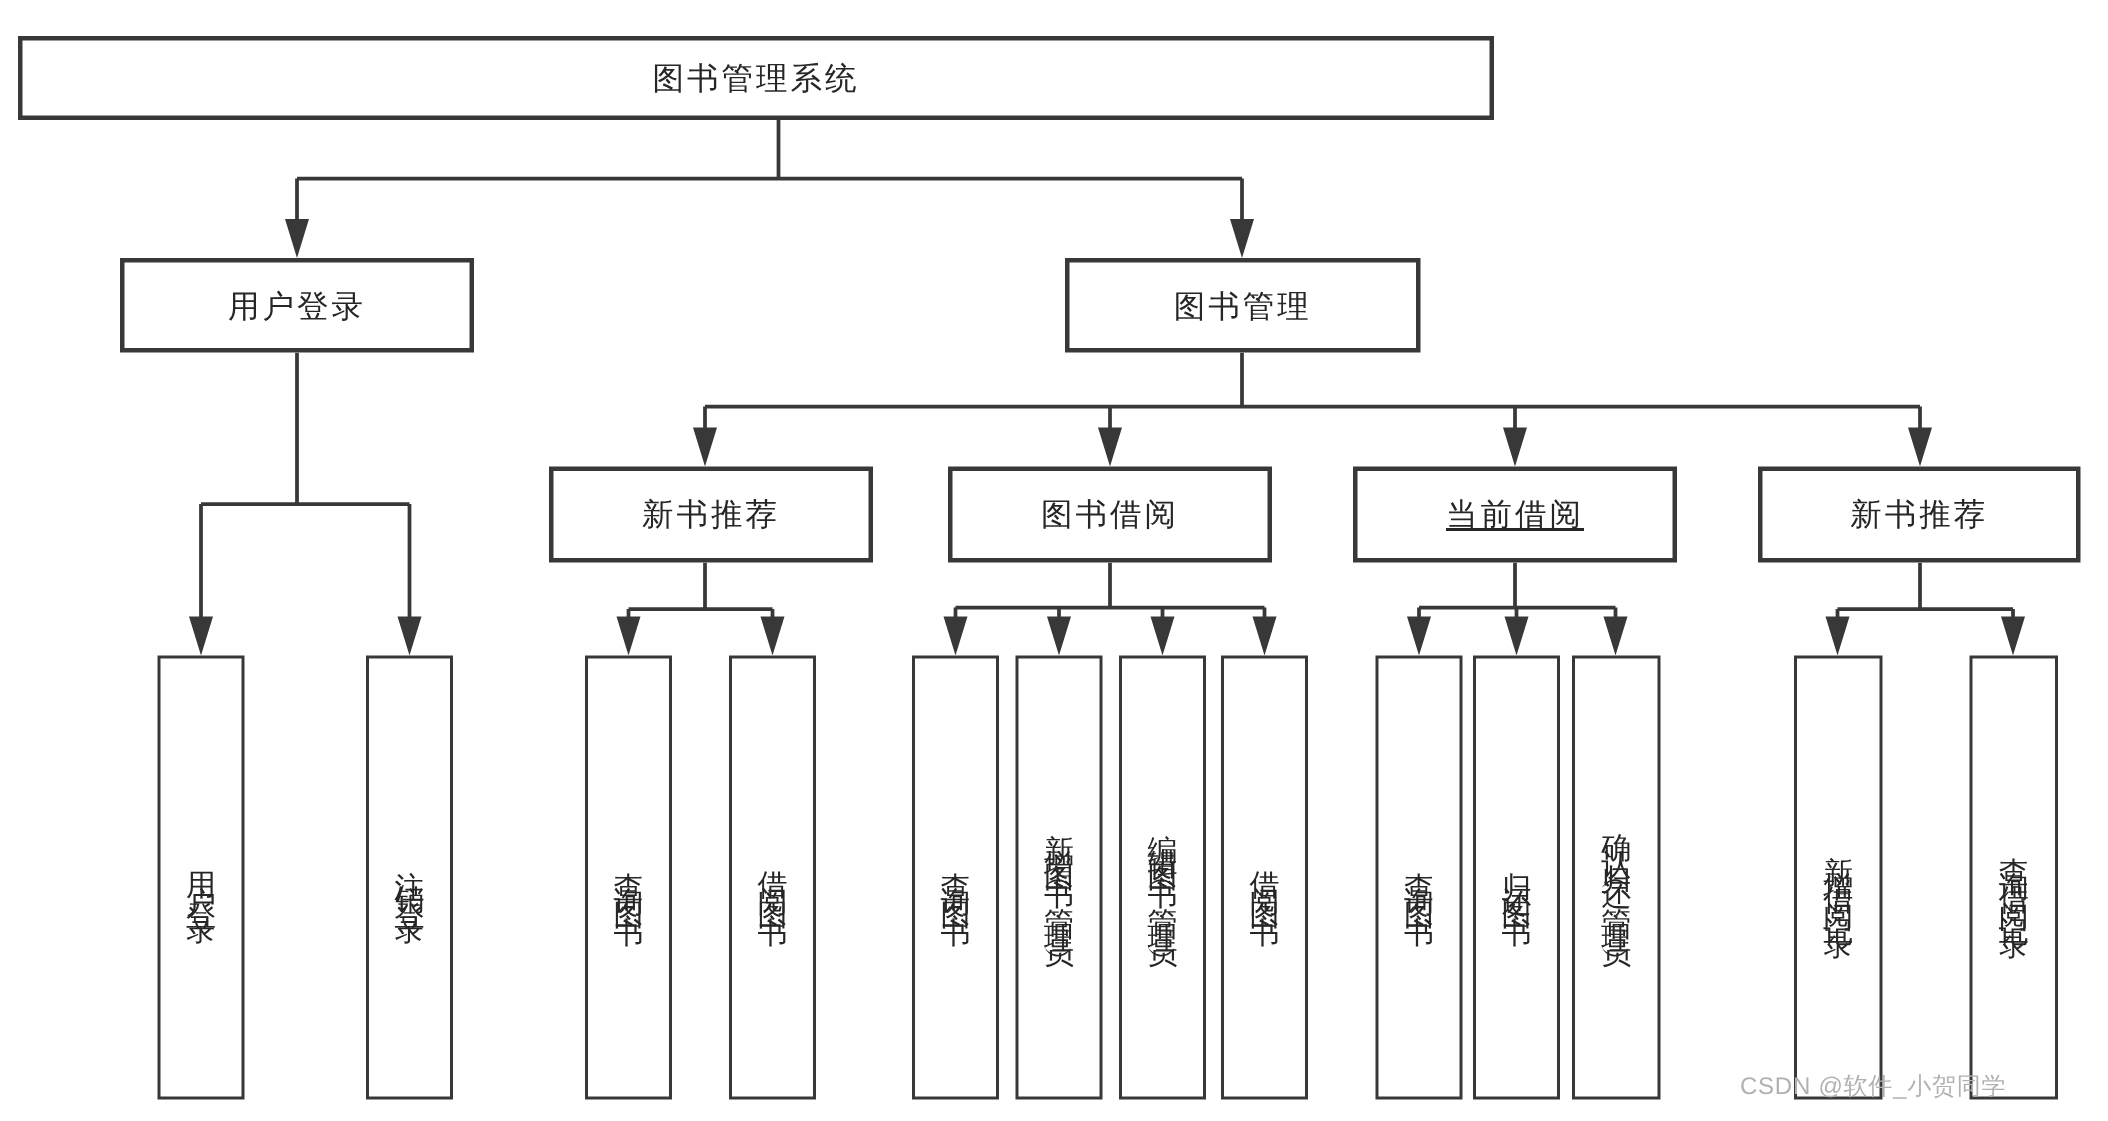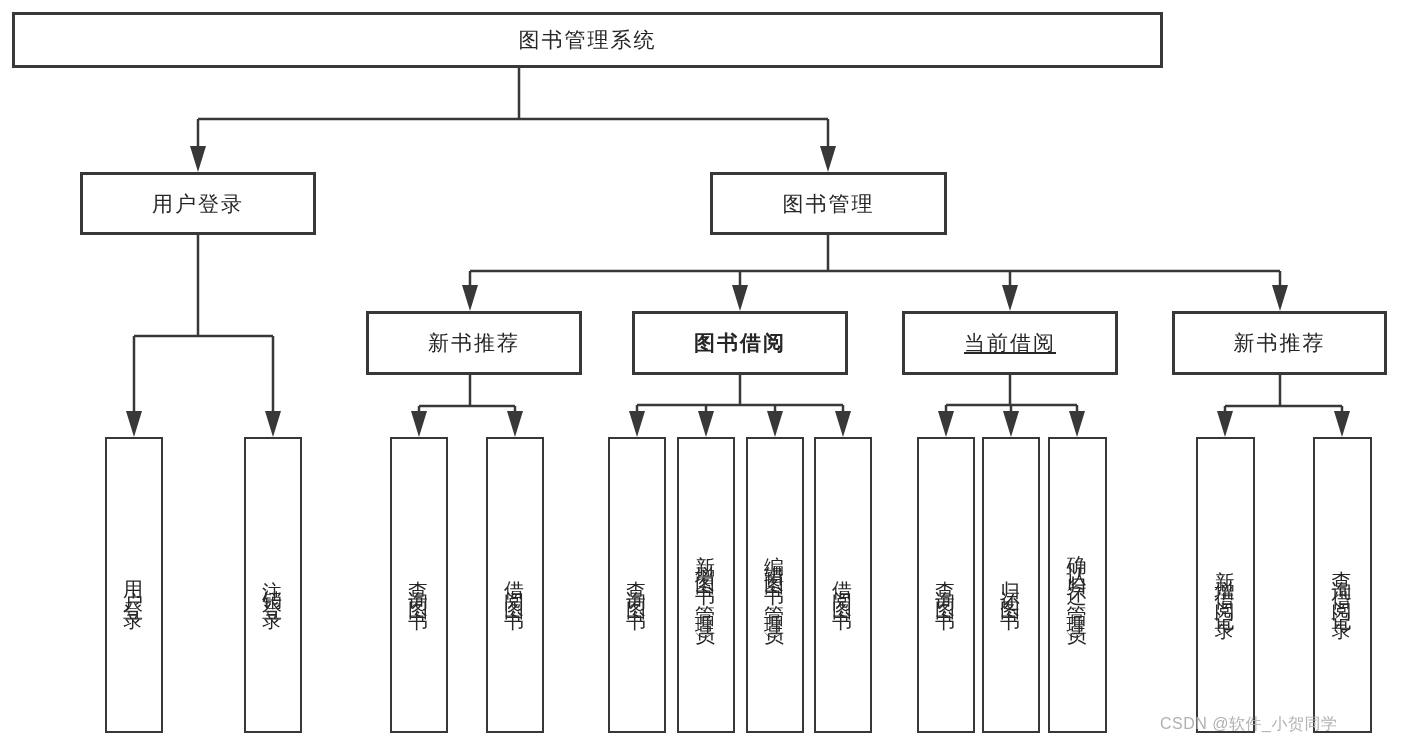--- a/index.html
+++ b/index.html
@@ -85,27 +85,27 @@
       <path d="M462 285 h16 l-8 26 z M732 285 h16 l-8 26 z M1002 285 h16 l-8 26 z M1272 285 h16 l-8 26 z"></path>
 
       <path d="M126 411 h16 l-8 26 z M265 411 h16 l-8 26 z
                M411 411 h16 l-8 26 z M507 411 h16 l-8 26 z
                M629 411 h16 l-8 26 z M698 411 h16 l-8 26 z M767 411 h16 l-8 26 z M835 411 h16 l-8 26 z
                M938 411 h16 l-8 26 z M1003 411 h16 l-8 26 z M1069 411 h16 l-8 26 z
                M1217 411 h16 l-8 26 z M1334 411 h16 l-8 26 z"></path>
     </g>
   </svg>
 
-  <div class="box" style="left:12px; top:12px; width:1151px; height:56px;">图书管理系统</div>
+  <div class="box" style="left:12px; top:24px; width:984px; height:56px;">图书管理系统</div>
 
   <div class="box" style="left:80px; top:172px; width:236px; height:63px;">用户登录</div>
   <div class="box" style="left:710px; top:172px; width:237px; height:63px;">图书管理</div>
 
   <div class="box" style="left:366px; top:311px; width:216px; height:64px;">新书推荐</div>
-  <div class="box" style="left:632px; top:311px; width:216px; height:64px;font-weight:bold;">图书借阅</div>
+  <div class="box" style="left:632px; top:311px; width:216px; height:64px;">图书借阅</div>
   <div class="box" style="left:902px; top:311px; width:216px; height:64px;text-decoration:underline;">当前借阅</div>
   <div class="box" style="left:1172px; top:311px; width:215px; height:64px;">新书推荐</div>
 
   <div class="box v" style="left:105px; top:437px; width:58px; height:296px;">用户登录</div>
   <div class="box v" style="left:244px; top:437px; width:58px; height:296px;">注销登录</div>
 
   <div class="box v" style="left:390px; top:437px; width:58px; height:296px;">查询图书</div>
   <div class="box v" style="left:486px; top:437px; width:58px; height:296px;">借阅图书</div>
 
   <div class="box v" style="left:608px; top:437px; width:58px; height:296px;">查询图书</div>

